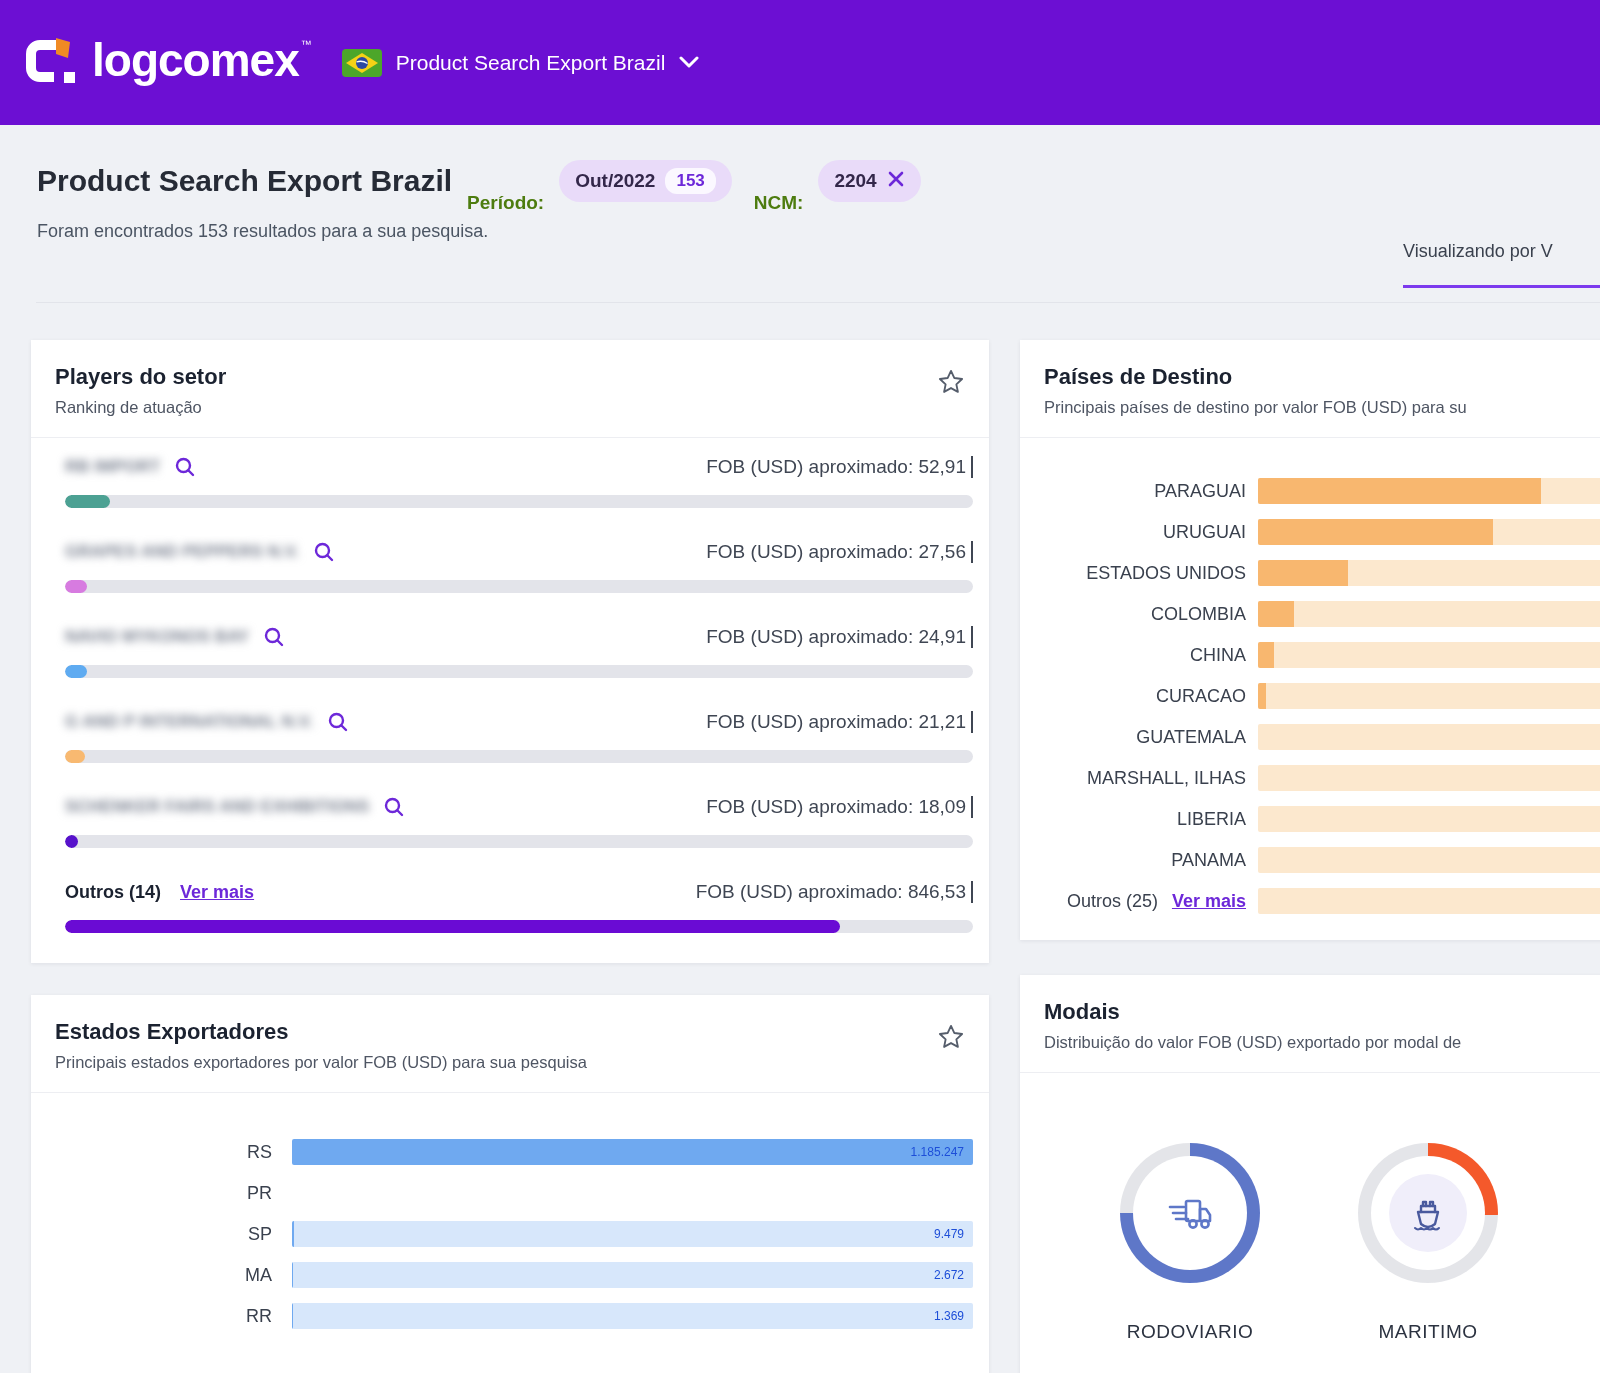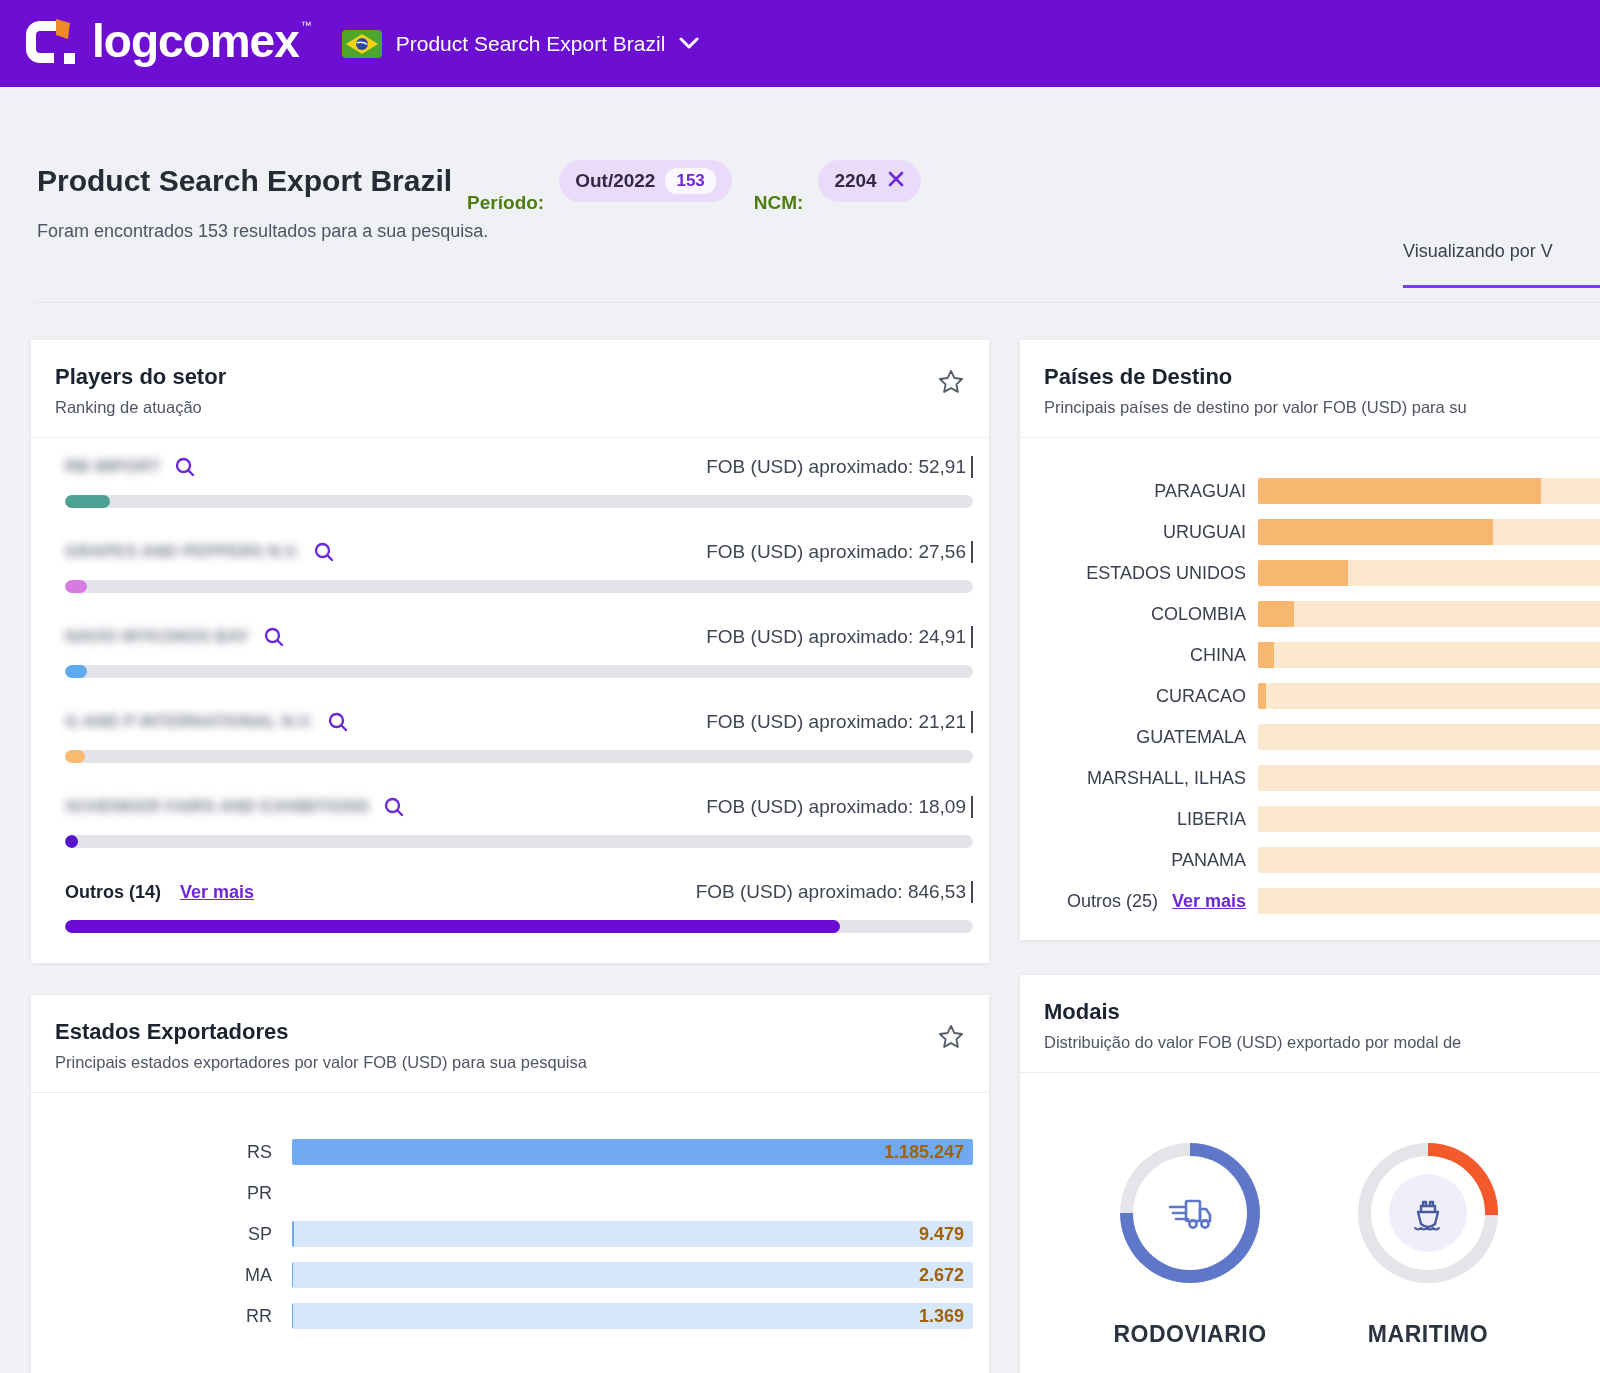--- a/index.html
+++ b/index.html
@@ -6,21 +6,21 @@
   html,body { width:1600px; height:1373px; overflow:hidden; }
   body {
     font-family:"Liberation Sans", sans-serif;
     background:#EFF1F5;
     color:#2A2F3A;
     position:relative;
   }
 
   
   .topbar {
-    height:87px; background:#6C0FD3;
+    height:125px; background:#6C0FD3;
     display:flex; align-items:center; padding:9px 26px;
   }
   .logo { display:flex; align-items:flex-start; cursor:pointer; }
   .logo-word { color:#fff; font-size:46px; font-weight:700; letter-spacing:-1px; line-height:52px; margin-left:12px; }
   .logo-tm { color:#fff; font-size:11px; margin-top:4px; margin-left:2px; }
   .flag { margin-left:30px; display:flex; }
   .workspace { display:flex; align-items:center; gap:14px; margin-left:14px; cursor:pointer; }
   .workspace-label { color:#fff; font-size:21px; }
 
   
@@ -80,31 +80,31 @@
   .ctrack { flex:1; height:26px; margin-left:12px; background:#FCE8CE; border-radius:2px; overflow:hidden; }
   .cfill { height:100%; }
 
   
   .estados-card { height:520px; }
   .estados-rows { padding:46px 16px 0 38px; }
   .erow { display:flex; align-items:center; height:26px; margin-bottom:15px; }
   .elabel { width:203px; text-align:right; font-size:18px; color:#3A414E; flex:none; }
   .etrack { flex:1; height:26px; margin-left:20px; background:#D7E7FB; border-radius:2px; position:relative; overflow:hidden; }
   .efill { height:100%; }
-  .eval { position:absolute; right:9px; top:50%; transform:translateY(-50%); font-size:18px; font-weight:700; color:#a16207; }
+  .eval { position:absolute; right:9px; top:50%; transform:translateY(-50%); font-size:12px; font-weight:400; color:#1d4ed8; }
 
   
   .modais-card { height:460px; margin-top:35px; }
   .modais-body { display:flex; padding:70px 0 0 55px; gap:8px; }
   .modal-col { width:230px; display:flex; flex-direction:column; align-items:center; }
   .donut { width:140px; height:140px; border-radius:50%; position:relative; }
   .donut::after { content:""; position:absolute; inset:13px; background:#fff; border-radius:50%; }
   .donut-icon { position:absolute; inset:0; display:flex; align-items:center; justify-content:center; z-index:1; }
   .ship-bg { width:78px; height:78px; border-radius:50%; background:#F0EEFA; display:flex; align-items:center; justify-content:center; }
-  .modal-label { margin-top:38px; font-size:23px; font-weight:700; color:#2B3240; letter-spacing:0.5px; }
+  .modal-label { margin-top:38px; font-size:19px; font-weight:400; color:#2B3240; letter-spacing:0.5px; }
 </style>
 </head>
 <body>
 
 <div class="topbar">
   <div class="logo">
     <span>
       <svg width="54" height="54" viewBox="0 0 54 54">
         <path d="M14 6 h18 a0 0 0 0 1 0 0 v10 h-18 a4 4 0 0 0 -4 4 v14 a4 4 0 0 0 4 4 h14 v10 h-14 a14 14 0 0 1 -14 -14 v-14 a14 14 0 0 1 14 -14 z" fill="#ffffff"></path>
         <path d="M30 4 l14 4 -2 16 -12 -4 z" fill="#F08A24"></path>

